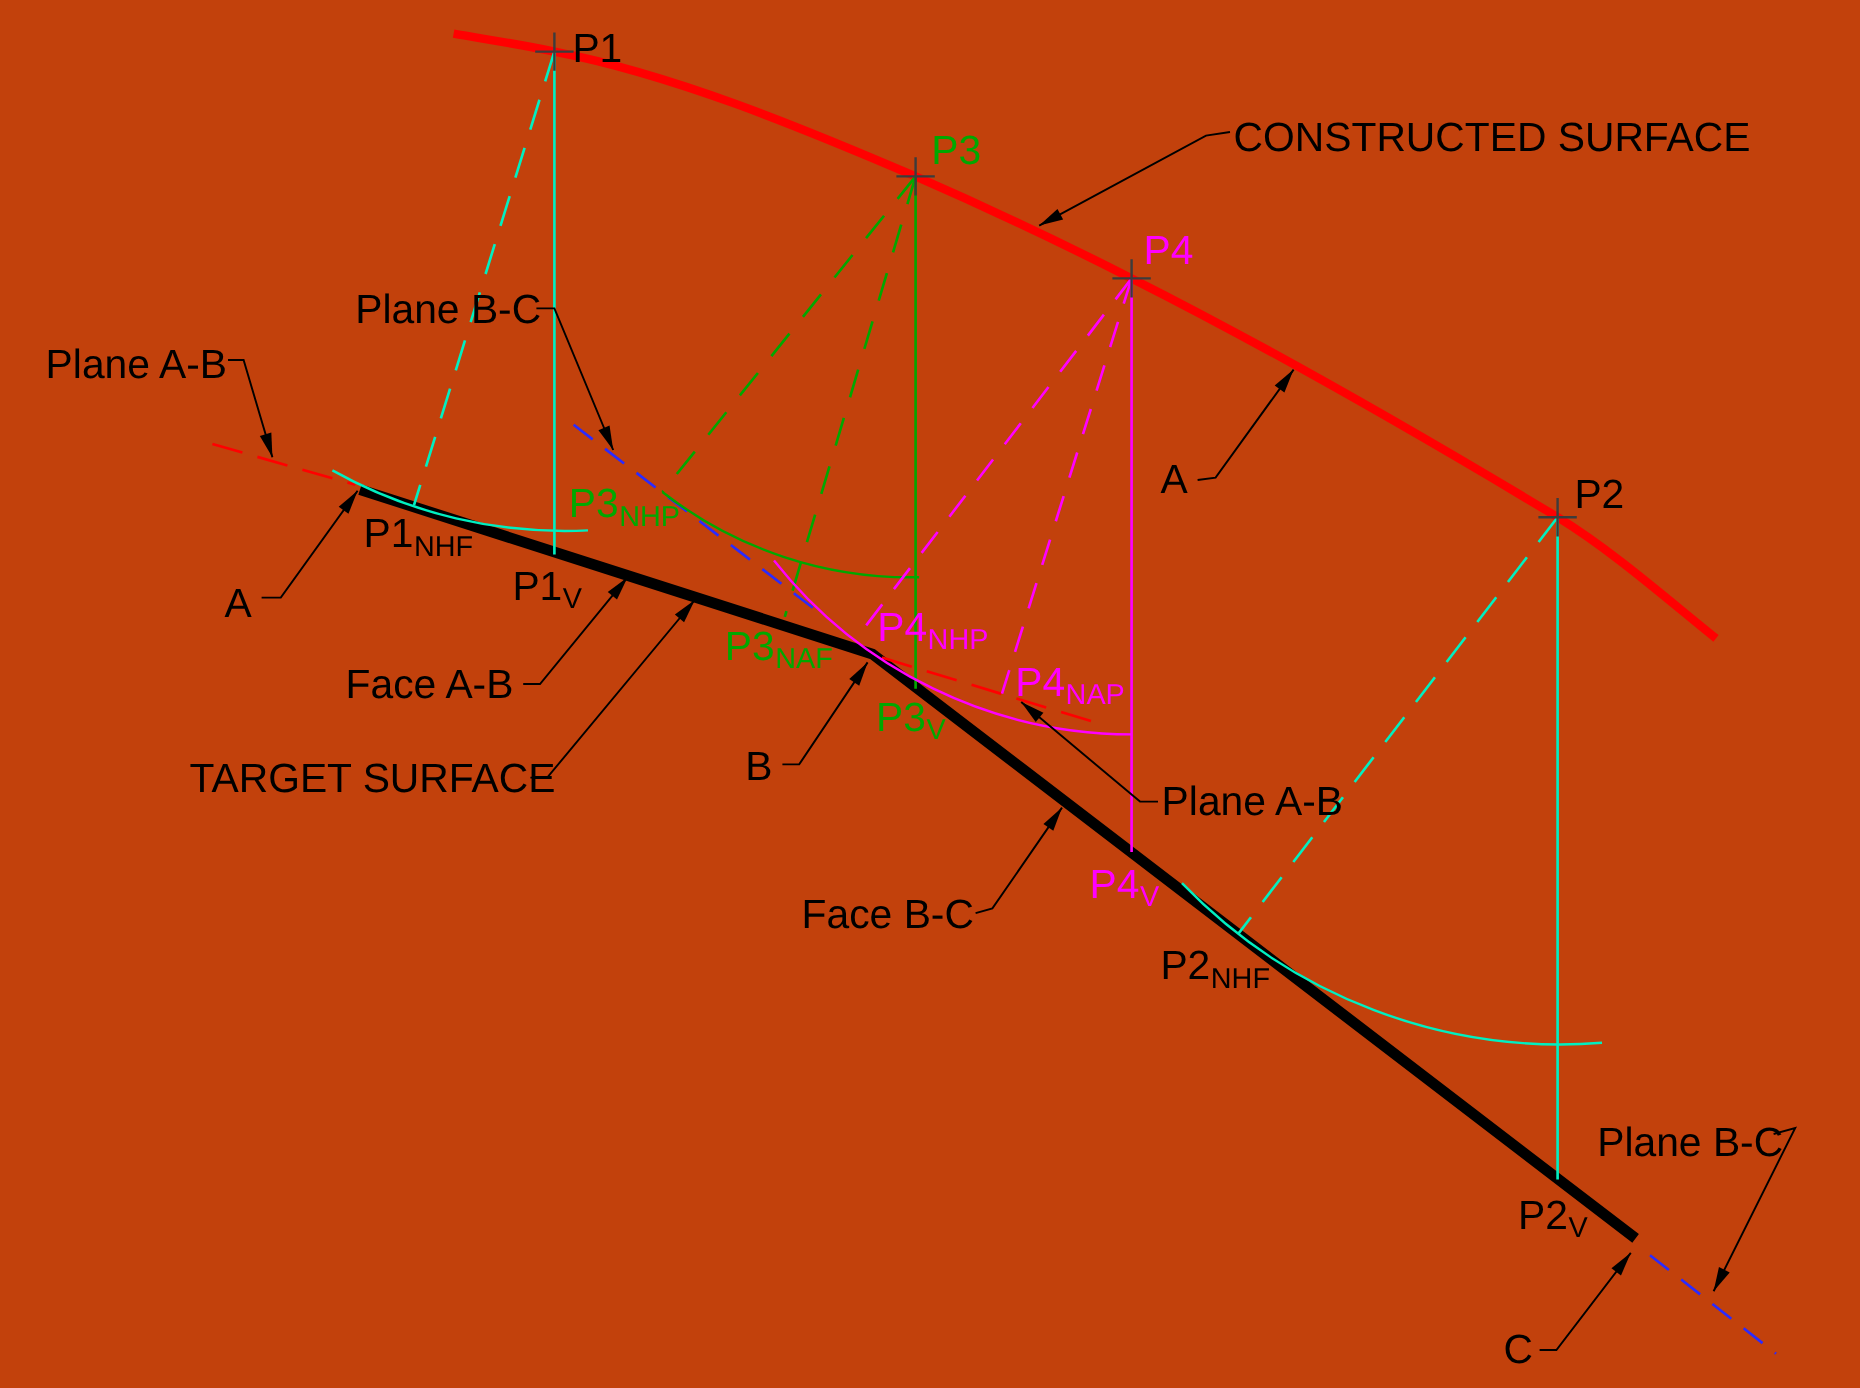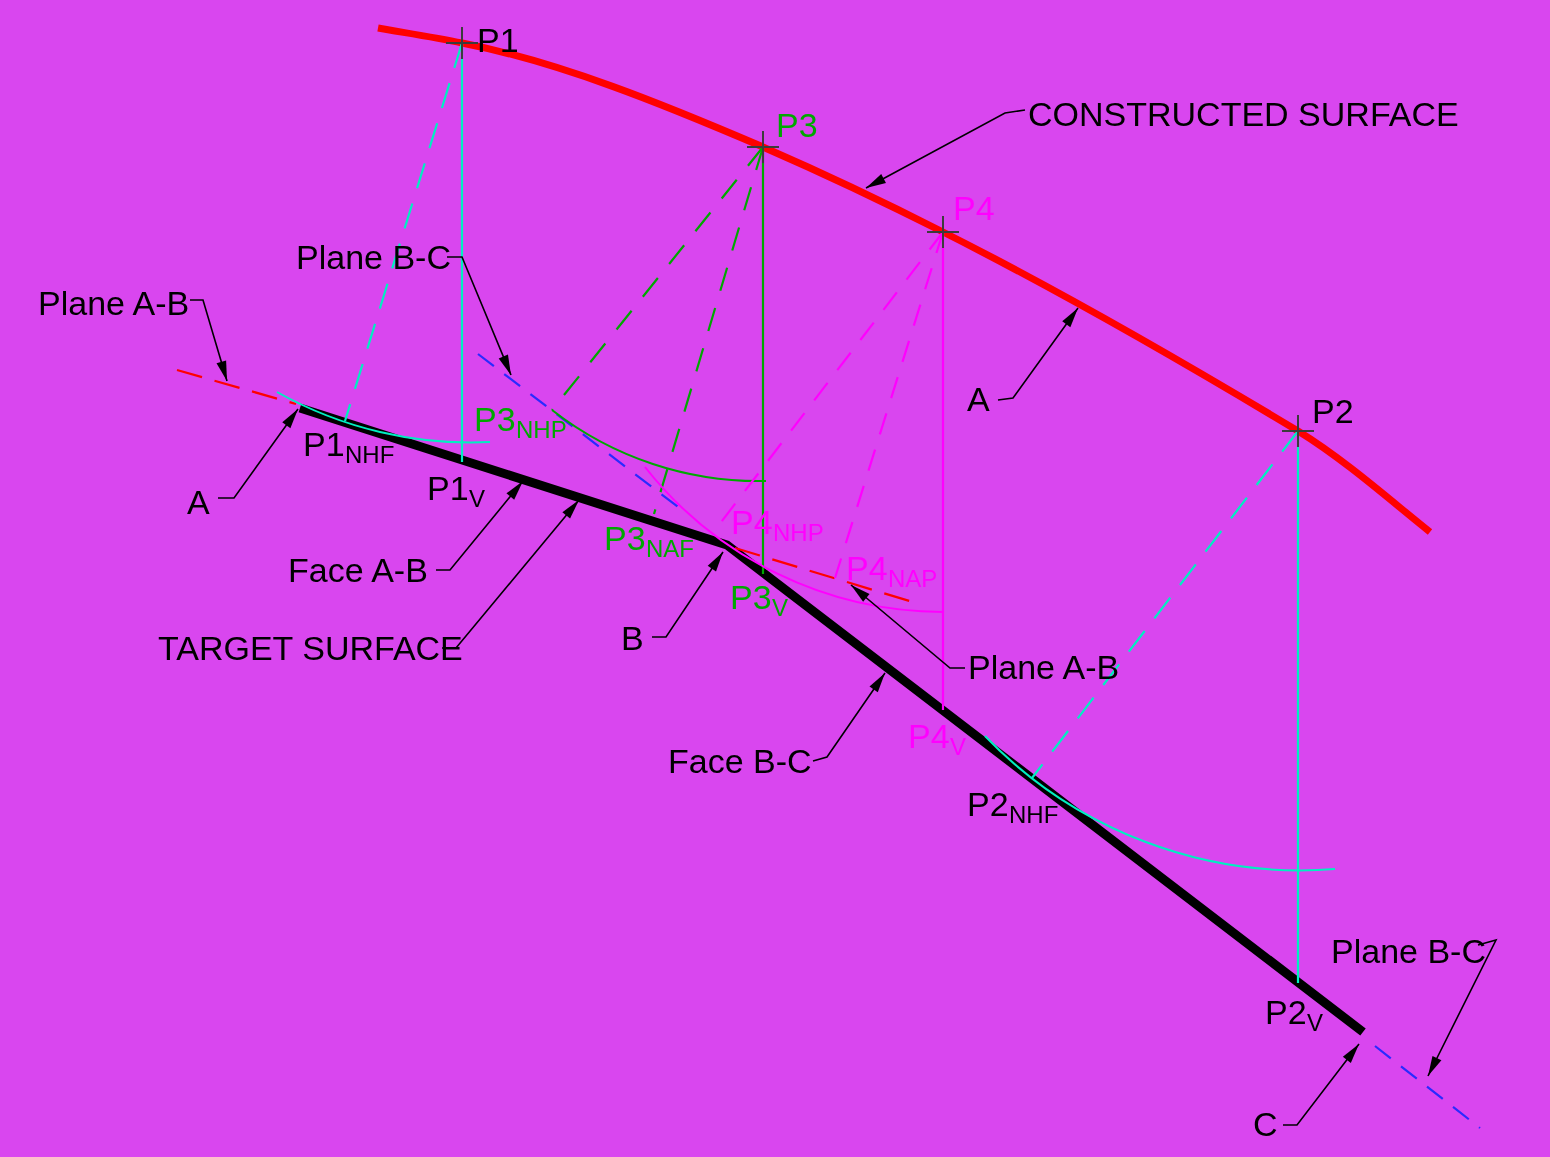--- a/index.html
+++ b/index.html
@@ -4,21 +4,21 @@
 <style>
   html, body {
     margin: 0;
     padding: 0;
     background: #ffffff;
   }
   .stage {
     position: relative;
     width: 1550px;
     height: 1157px;
-    background: #d946ef;
+    background: #c2410c;
     overflow: hidden;
     font-family: "Liberation Sans", sans-serif;
   }
   svg text {
     font-family: "Liberation Sans", sans-serif;
   }
   .lbl  { font-size: 34px; }
   .sub  { font-size: 24px; }
 </style>
 </head>

